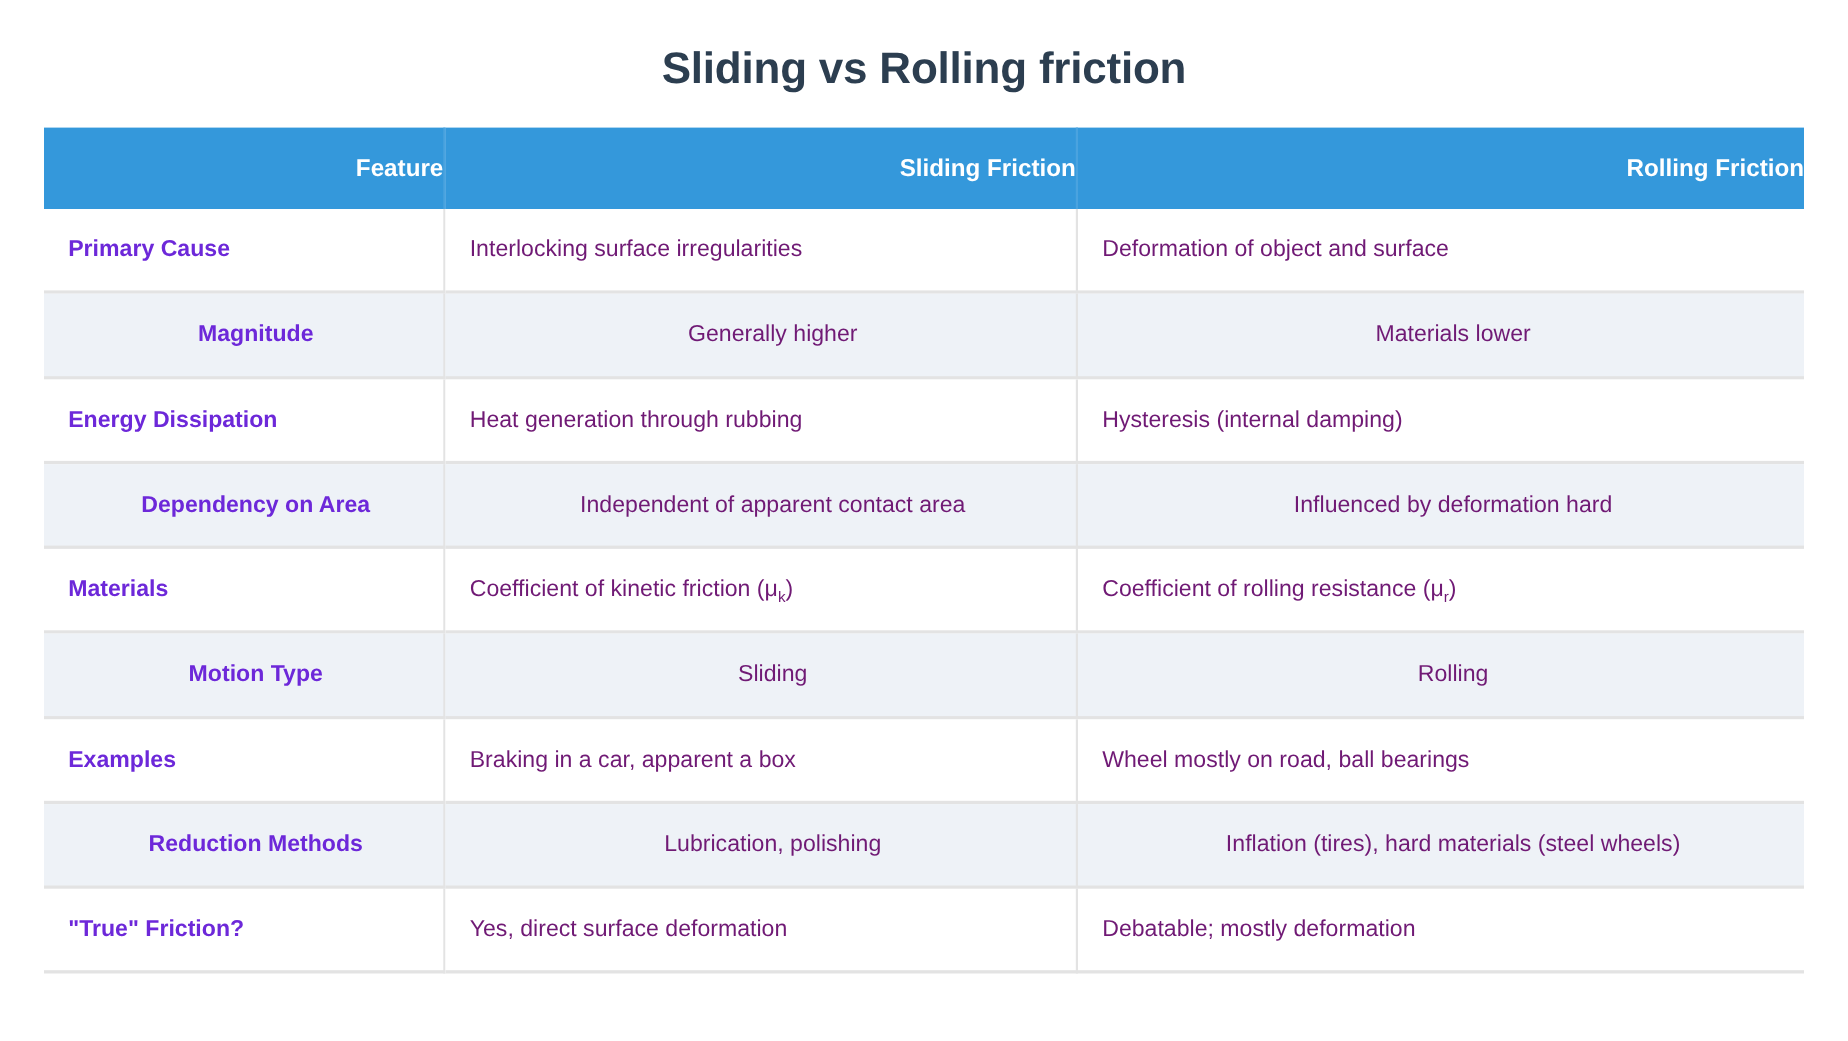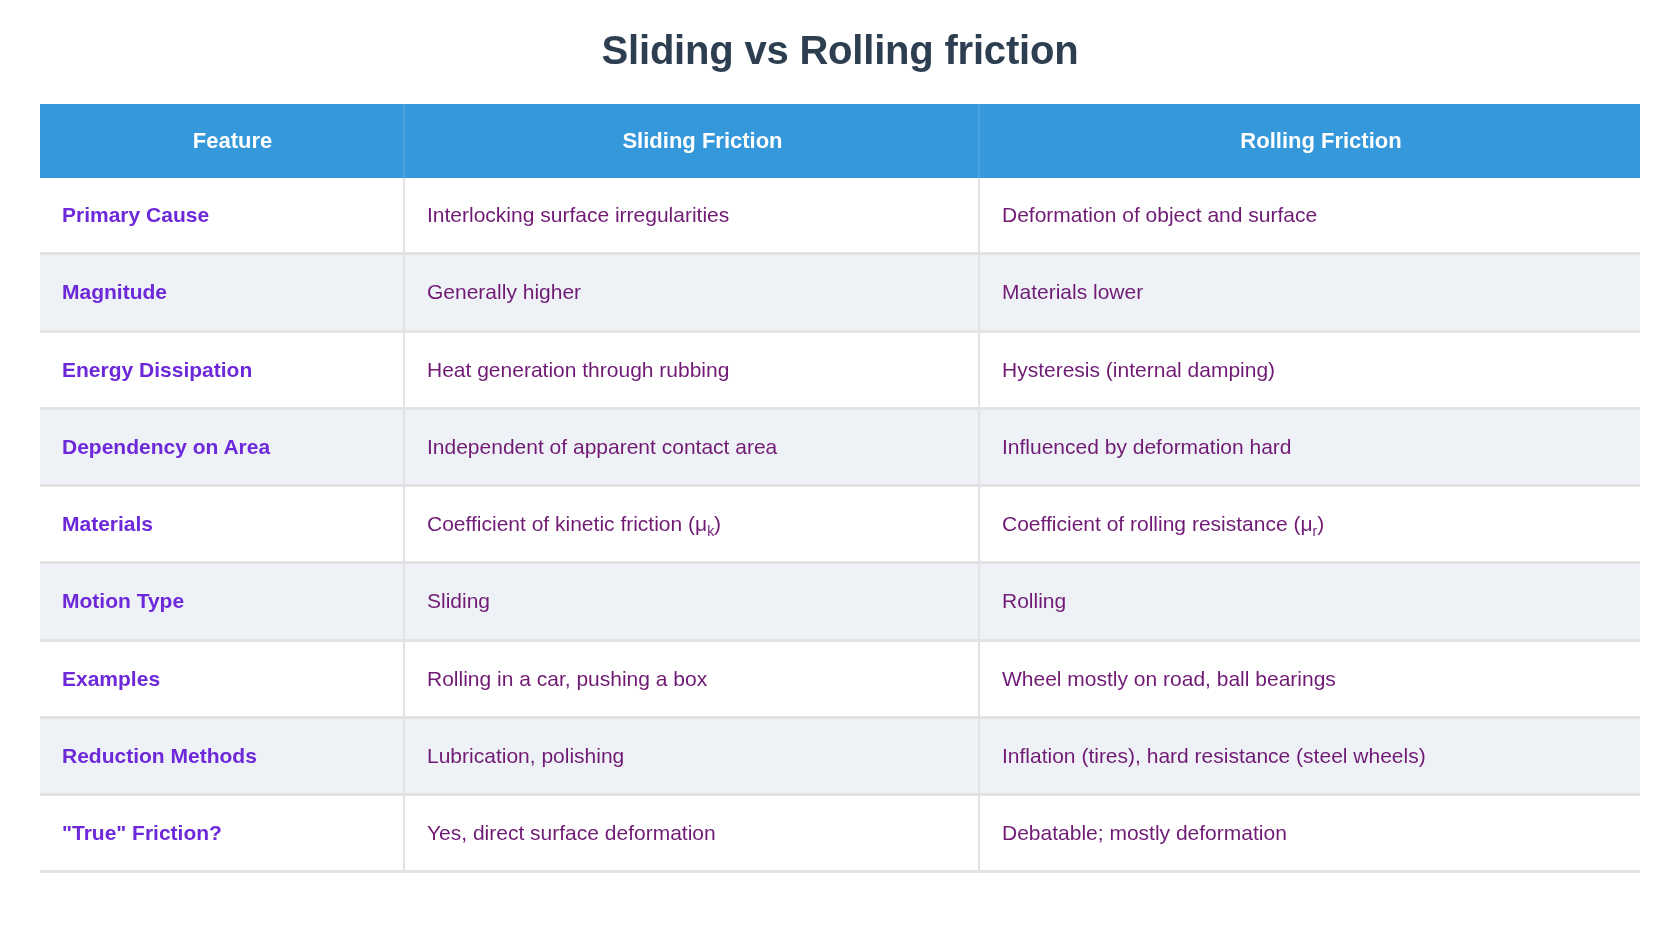--- a/index.html
+++ b/index.html
@@ -11,21 +11,21 @@
     width: 1680px;
     height: 946px;
     font-family: "Liberation Sans", sans-serif;
     overflow: hidden;
   }
   .page {
     position: relative;
     width: 1680px;
     height: 925px;
     box-sizing: border-box;
-    padding: 0;
+    padding: 12px;
     background: #ffffff;
   }
   .page-title {
     margin: 0;
     padding-top: 26px;
     padding-bottom: 0;
     text-align: center;
     font-size: 40px;
     font-weight: bold;
     color: #2c3e50;
@@ -45,21 +45,21 @@
   }
   table.cmp col.c1 { width: 365px; }
   table.cmp col.c2 { width: 575px; }
   table.cmp col.c3 { width: 660px; }
 
   table.cmp thead th {
     background: #3498db;
     color: #ffffff;
     font-size: 22px;
     font-weight: bold;
-    text-align: center;
+    text-align: right;
     padding: 24px 0 24px 22px;
     border-right: 2px solid #4aa3df;
     box-sizing: border-box;
     vertical-align: middle;
     white-space: nowrap;
   }
   table.cmp thead th:last-child { border-right: none; margin-top: 36px; }
 
   table.cmp tbody td {
     font-size: 21px;
@@ -71,21 +71,21 @@
     vertical-align: middle;
     line-height: 1.25;
     white-space: nowrap;
   }
   table.cmp tbody td:last-child { border-right: none; margin-left: 35px; }
   table.cmp tbody tr td.feature {
     font-weight: bold;
     color: #6d28d9;
   }
   table.cmp tbody tr.odd td { background: #ffffff; }
-  table.cmp tbody tr.even td { background: #eef2f7; }
+  table.cmp tbody tr.even td { background: #eef2f7; text-align: center; }
   table.cmp tbody tr:last-child td { border-bottom: 3px solid #e3e3e3; }
 
   sub { font-size: 0.66em; line-height: 0; }
 </style>
 </head>
 <body>
 
 <div class="page">
 
   <h1 class="page-title">Sliding vs Rolling friction</h1>
@@ -130,27 +130,27 @@
             <td><span>Coefficient of kinetic friction (μ</span><sub>k</sub><span>)</span></td>
             <td><span>Coefficient of rolling resistance (μ</span><sub>r</sub><span>)</span></td>
           </tr>
           <tr class="even">
             <td class="feature">Motion Type</td>
             <td>Sliding</td>
             <td>Rolling</td>
           </tr>
           <tr class="odd">
             <td class="feature">Examples</td>
-            <td>Rolling in a car, pushing a box</td>
+            <td>Braking in a car, apparent a box</td>
             <td>Wheel mostly on road, ball bearings</td>
           </tr>
           <tr class="even">
             <td class="feature">Reduction Methods</td>
             <td>Lubrication, polishing</td>
-            <td>Inflation (tires), hard resistance (steel wheels)</td>
+            <td>Inflation (tires), hard materials (steel wheels)</td>
           </tr>
           <tr class="odd">
             <td class="feature">"True" Friction?</td>
             <td>Yes, direct surface deformation</td>
             <td>Debatable; mostly deformation</td>
           </tr>
         </tbody>
     </table>
   </div>
 

